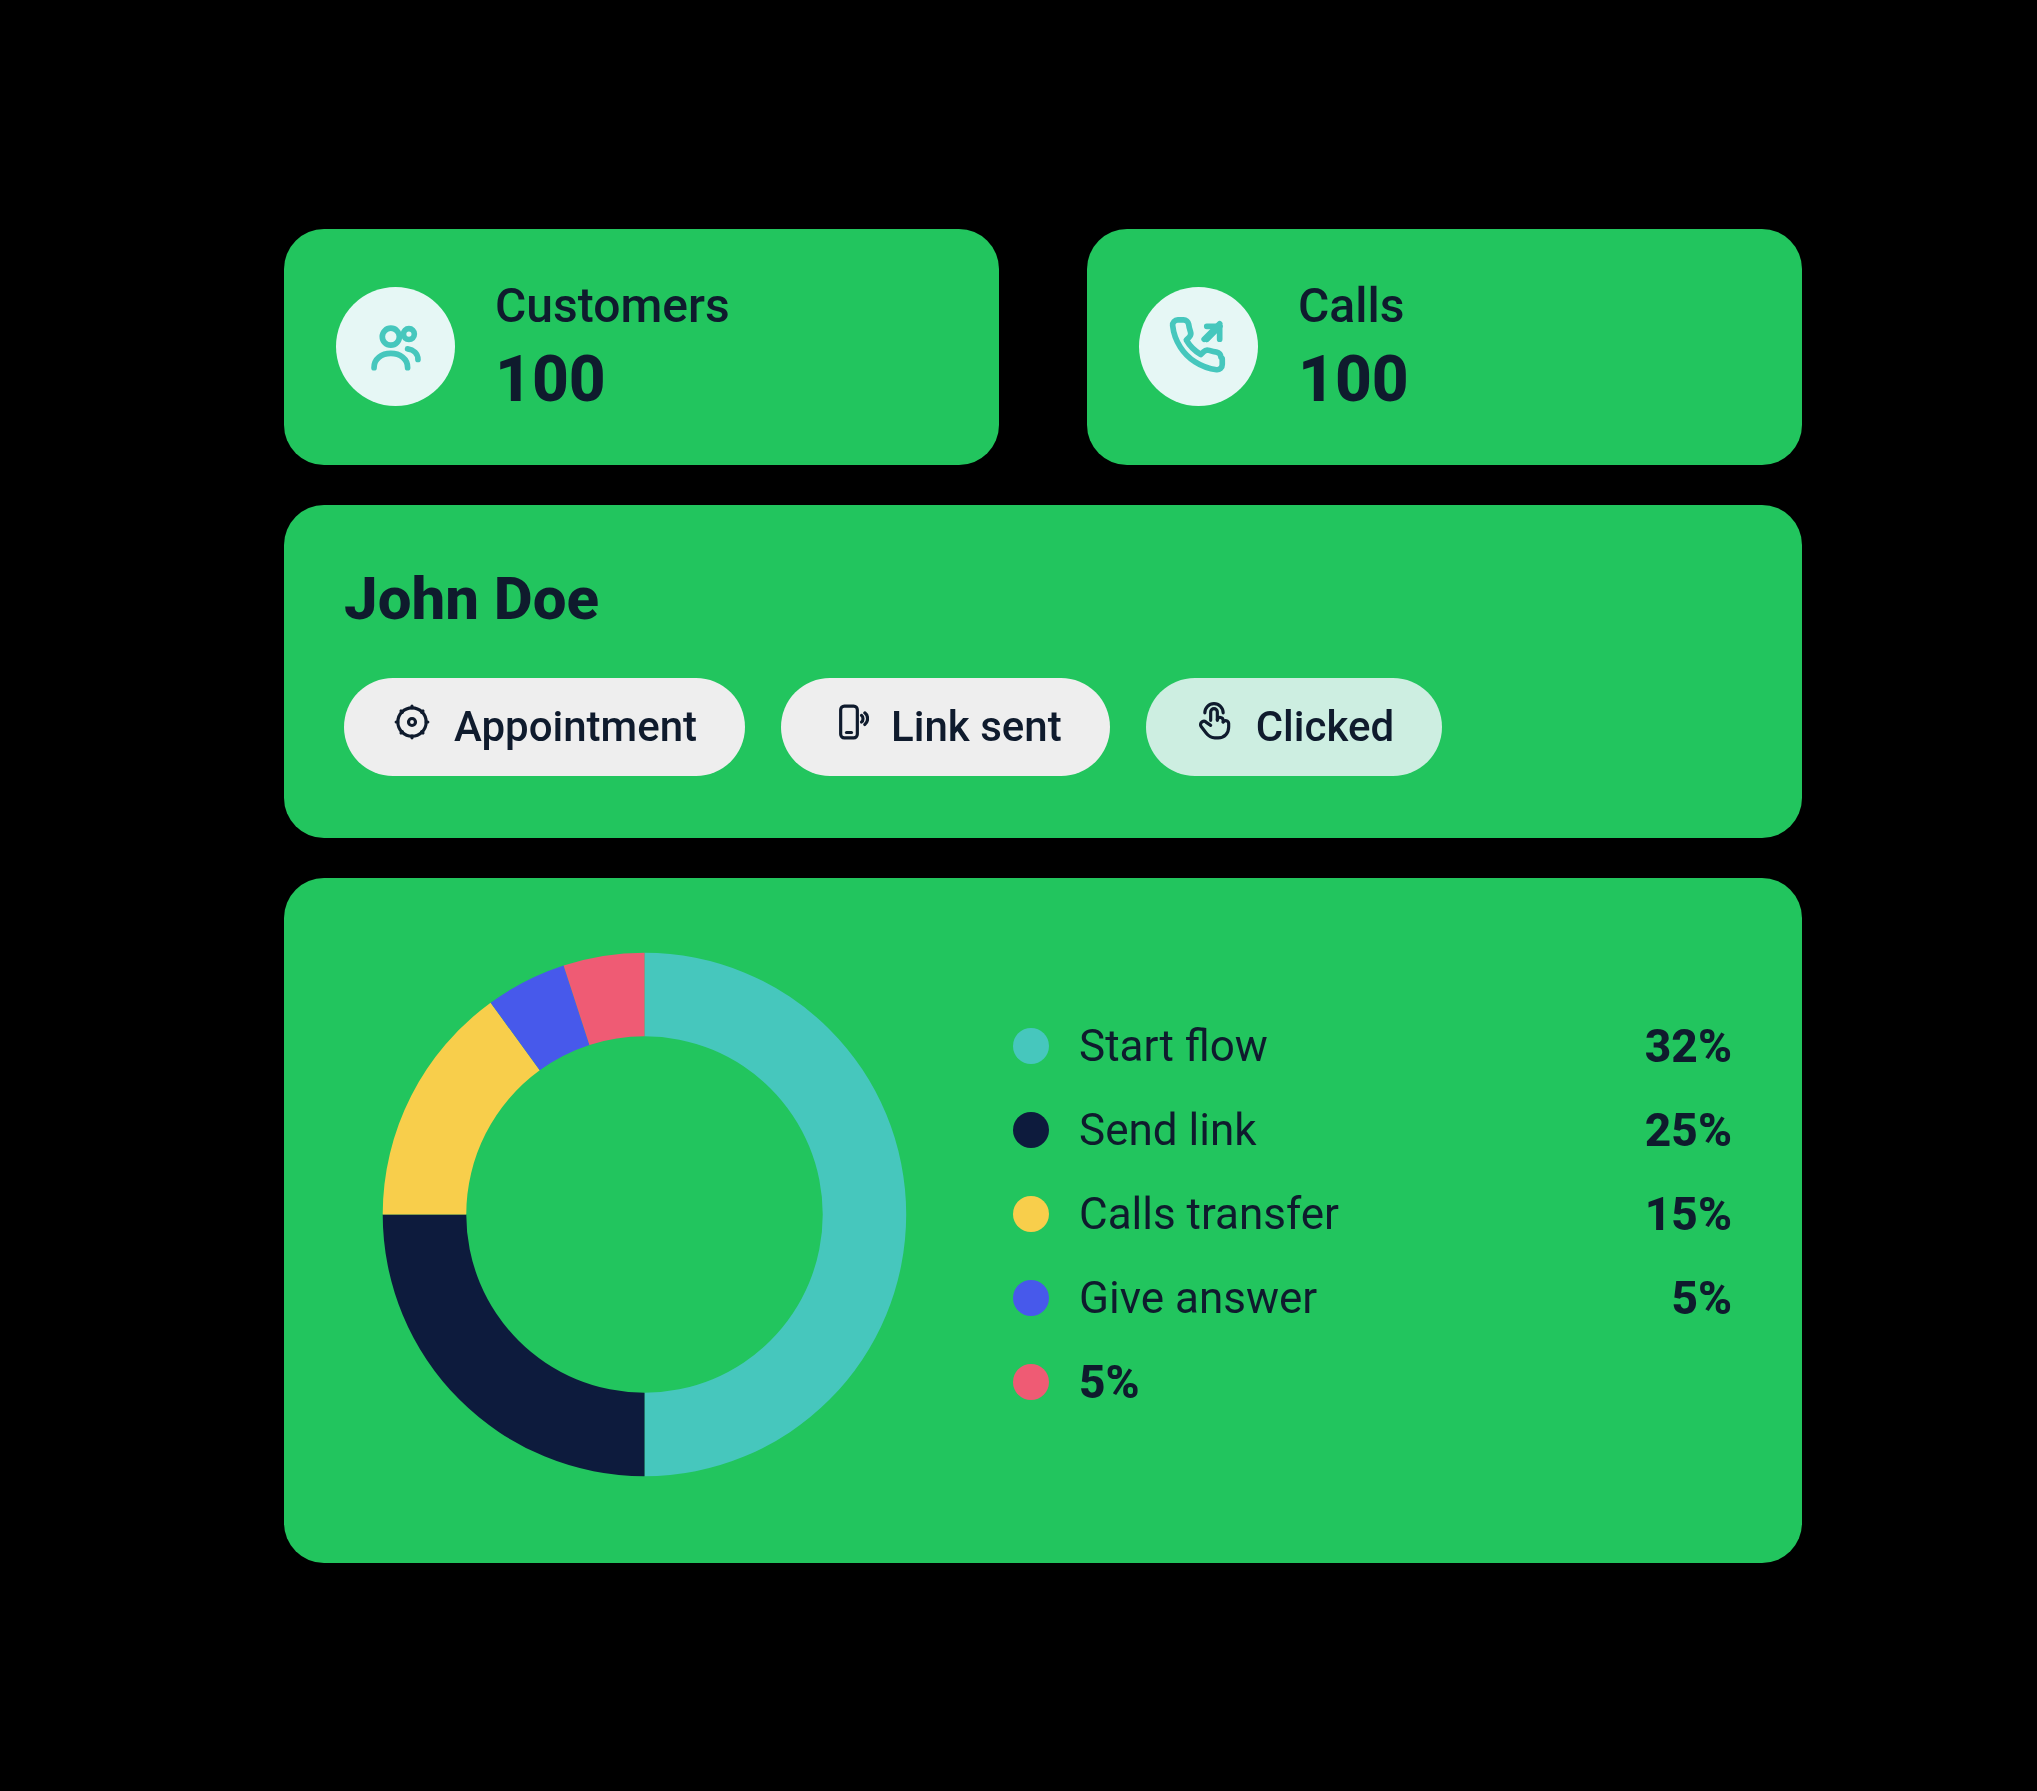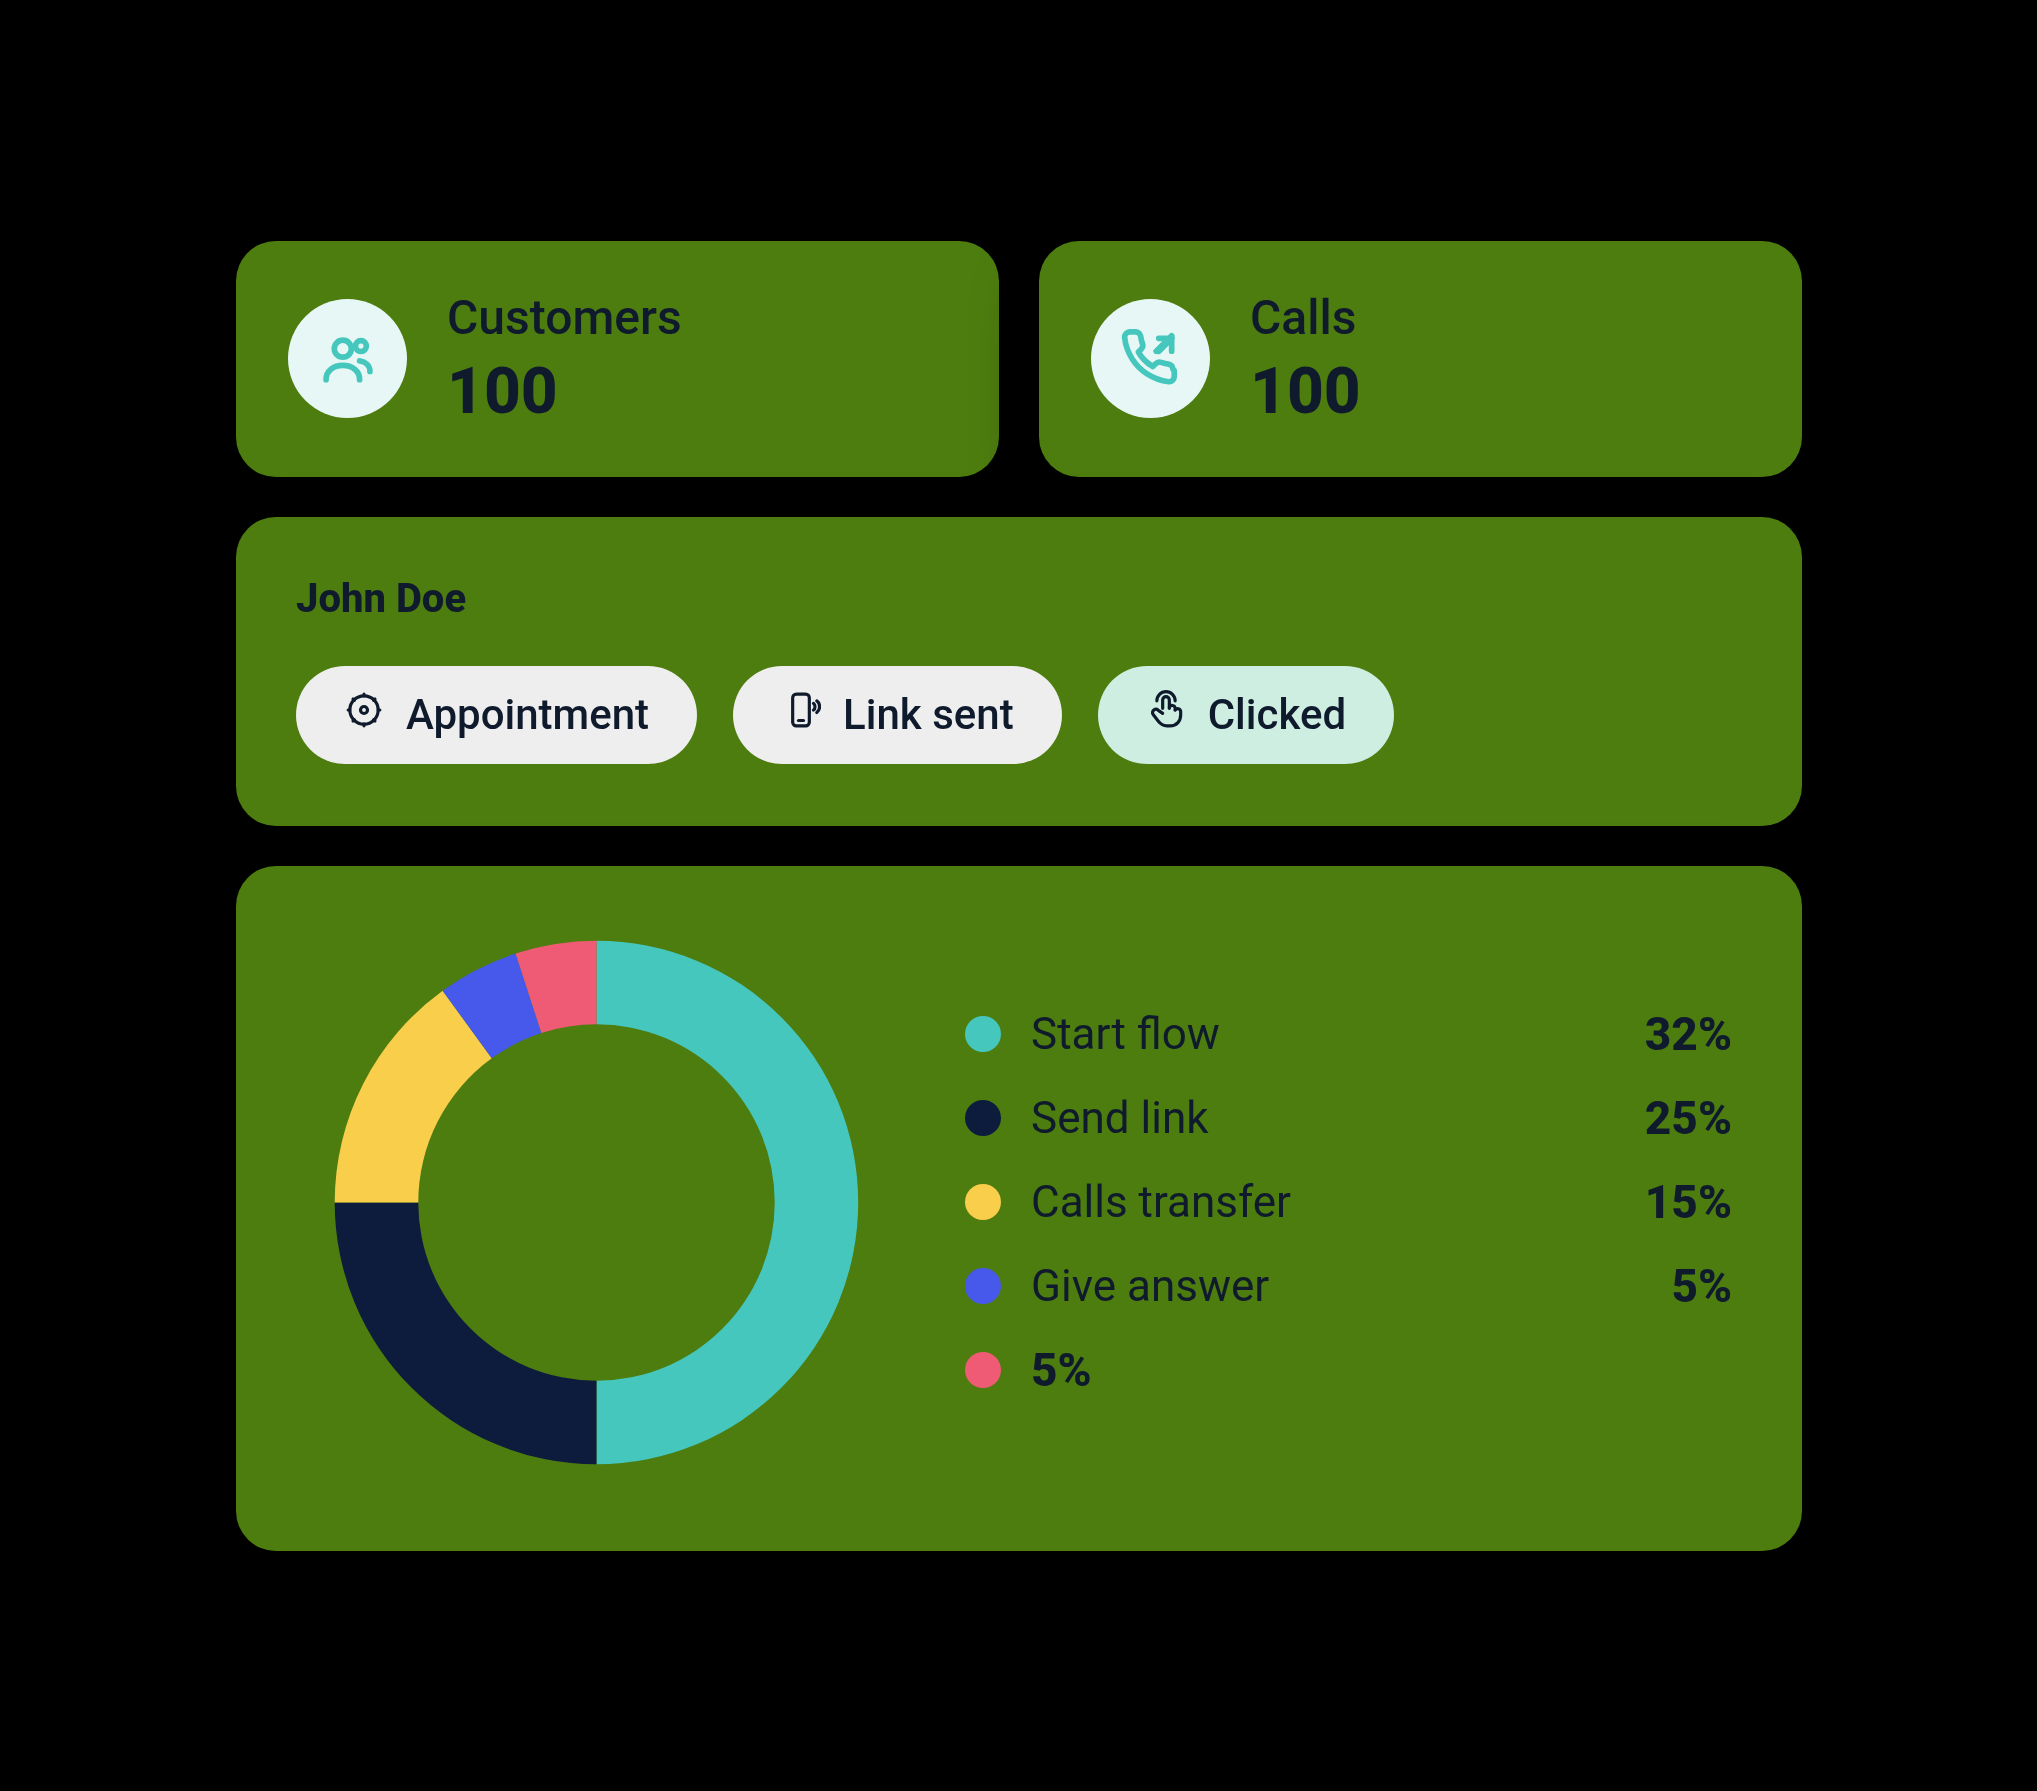--- a/index.html
+++ b/index.html
@@ -17,23 +17,24 @@
     width: 1566px;
     display: flex;
     flex-direction: column;
     gap: 40px;
   }
   .row-top {
     display: flex;
     gap: 40px;
   }
   .card {
-    background: #4d7c0f;
+    background: #22c55e;
     border-radius: 40px;
     box-shadow: 0 28px 60px rgba(0,0,0,0.55);
+    margin-left: 48px;
   }
   .stat-card {
     flex: 1;
     display: flex;
     align-items: center;
     gap: 40px;
     padding: 48px 52px;
   }
   .icon-circle {
     width: 119px;
@@ -53,21 +54,21 @@
   .stat-text .value {
     font-size: 64px;
     font-weight: 800;
     color: #0f1b2d;
     margin-top: 8px;
   }
   .person-card {
     padding: 58px 60px 62px 60px;
   }
   .person-name {
-    font-size: 40px;
+    font-size: 60px;
     font-weight: 800;
     color: #0f1b2d;
     margin-bottom: 44px;
   }
   .chips {
     display: flex;
     gap: 36px;
   }
   .chip {
     display: flex;

